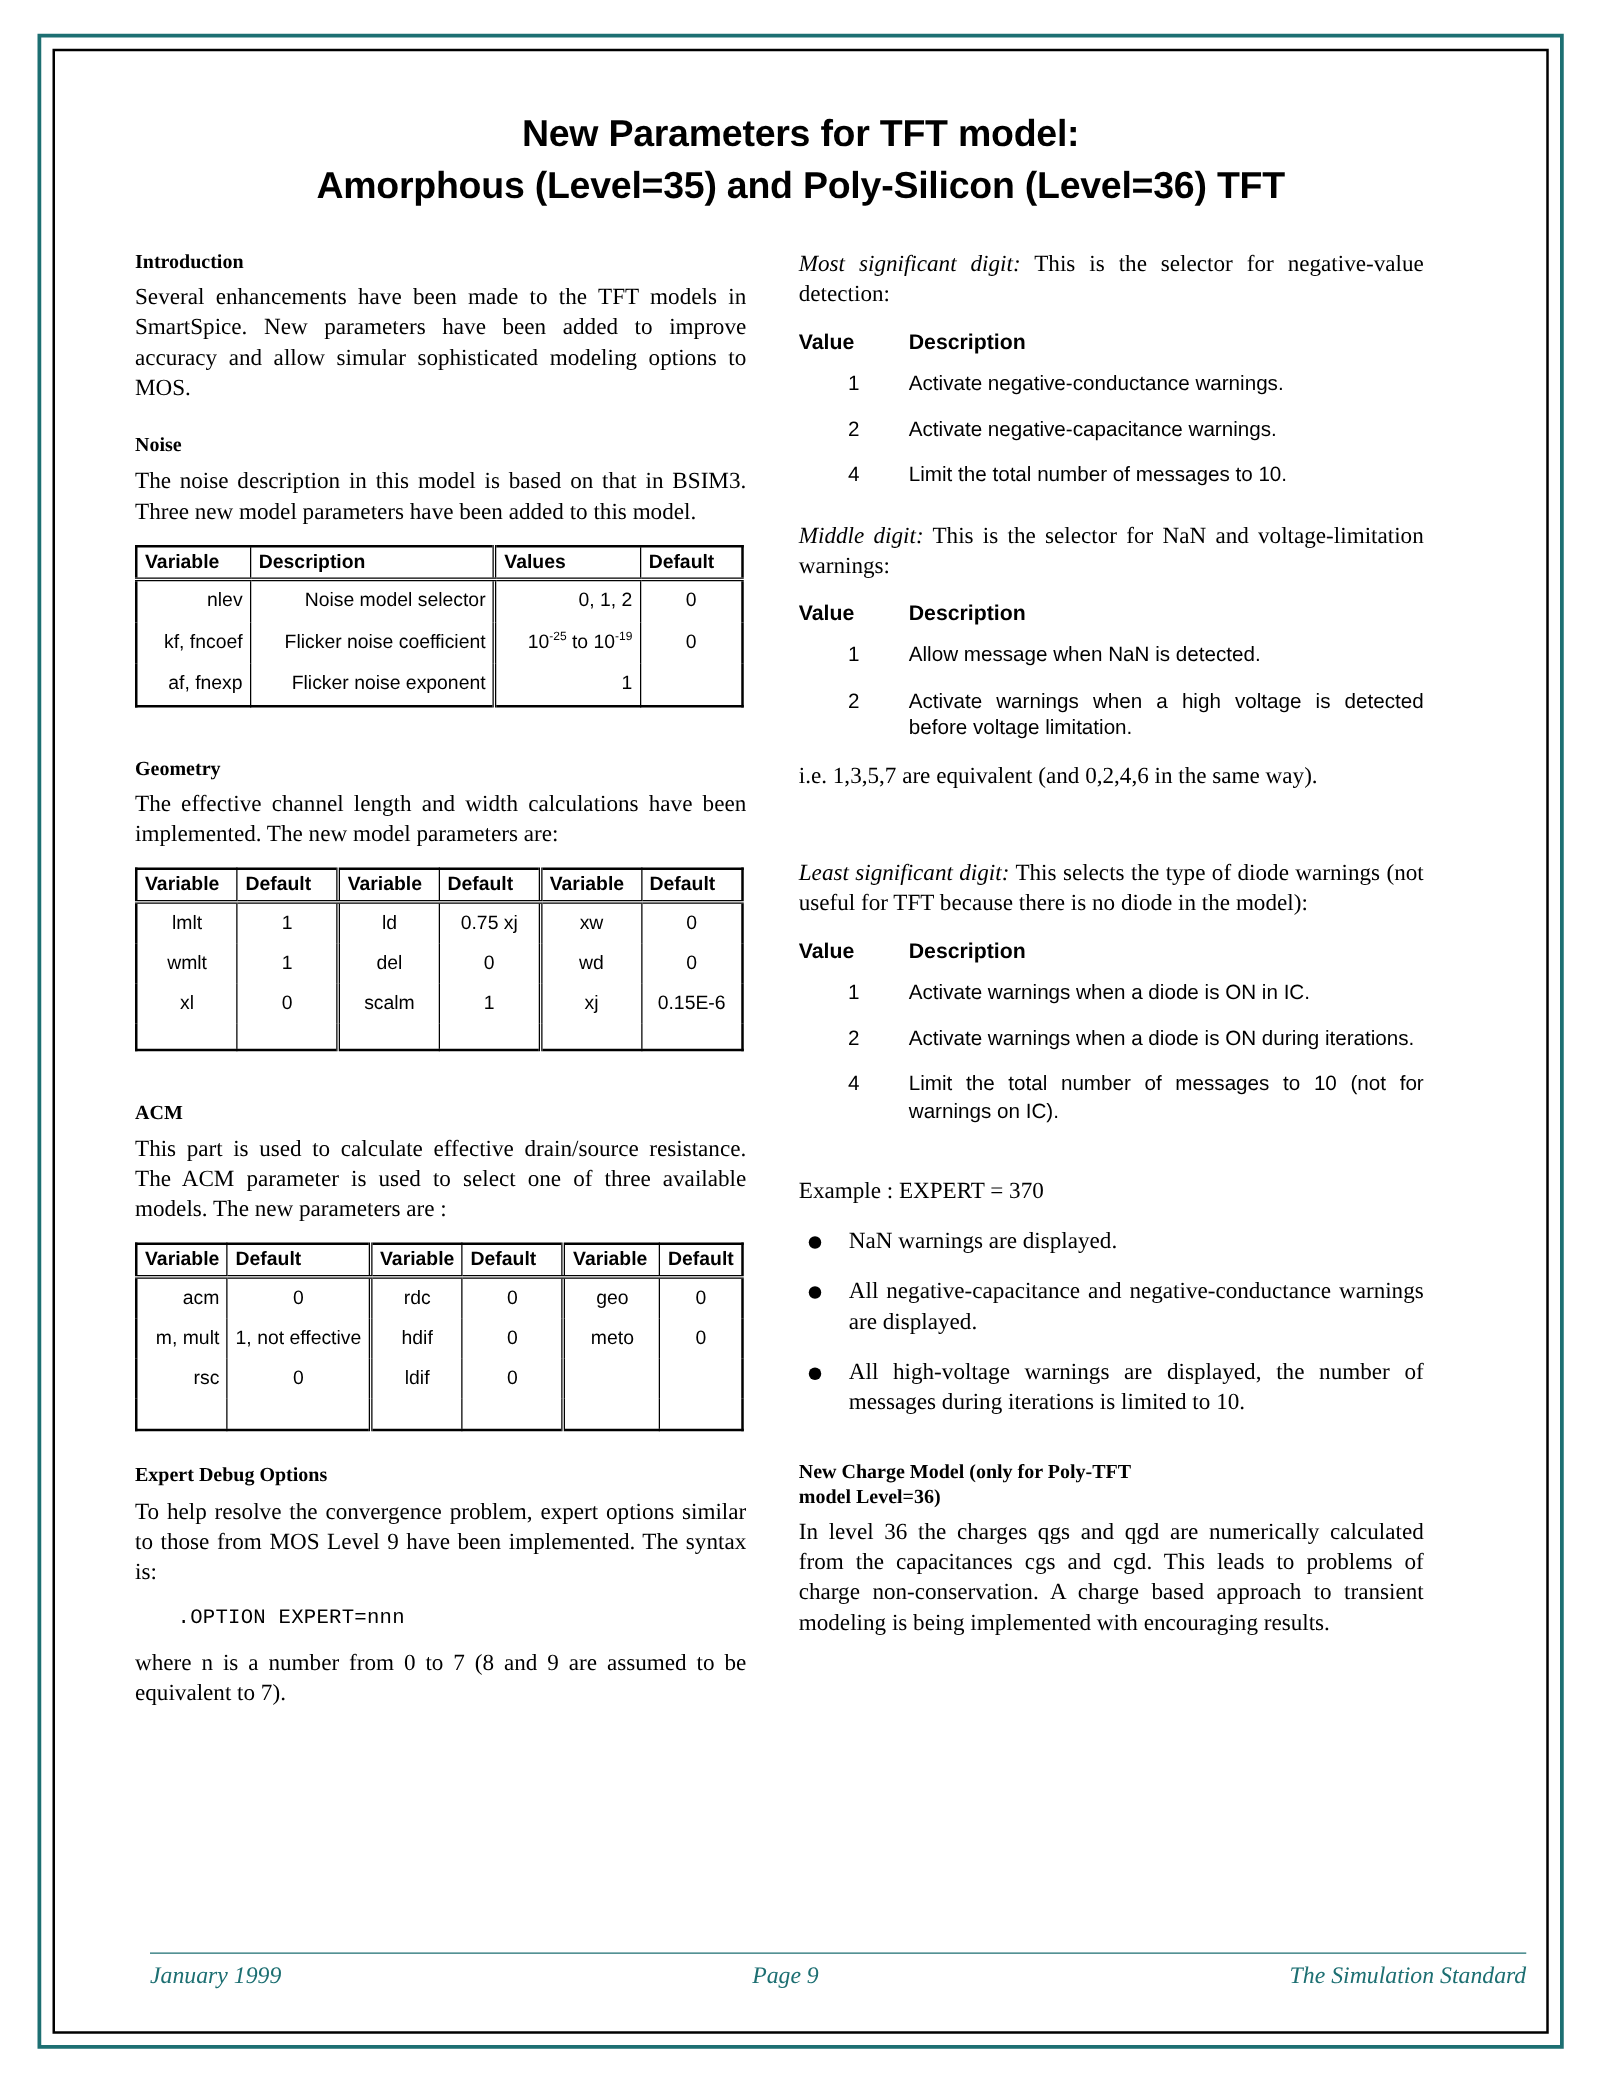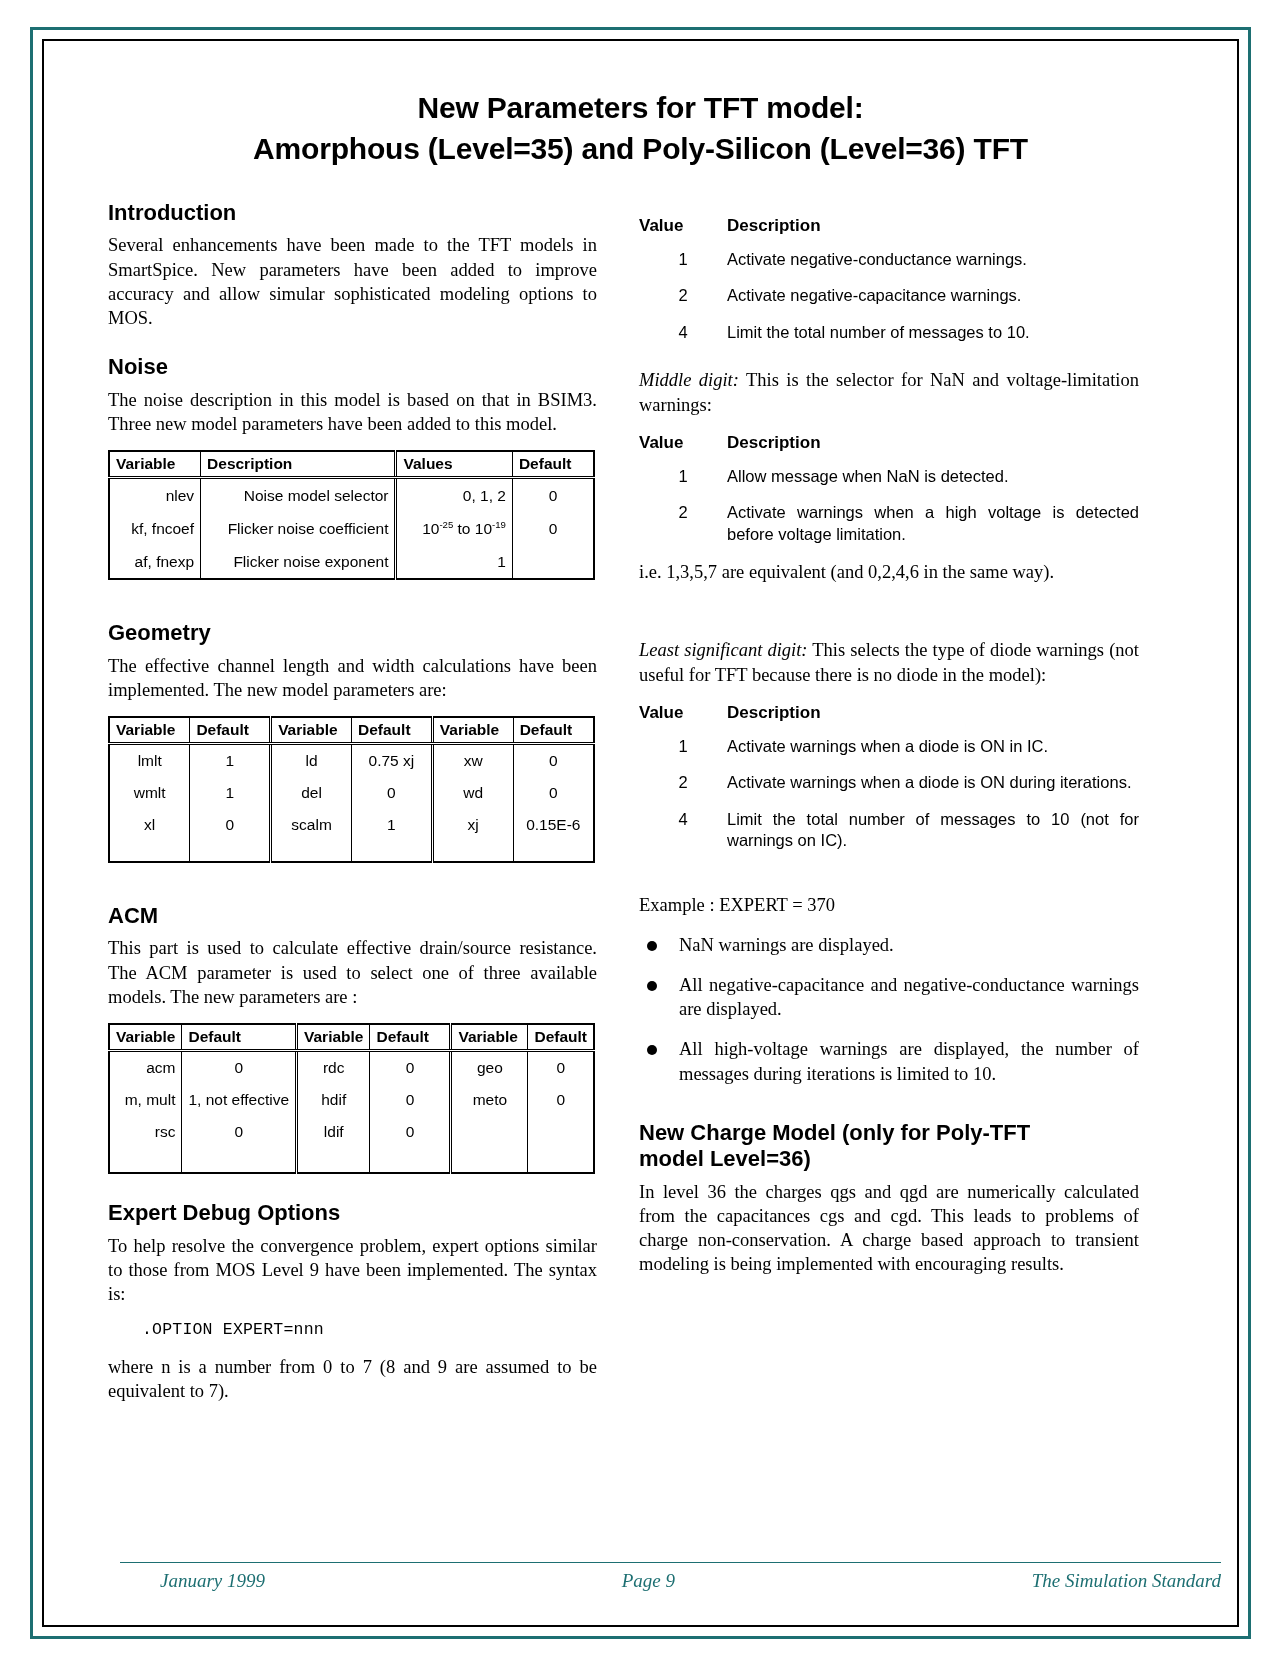--- a/index.html
+++ b/index.html
@@ -70,23 +70,23 @@
     width: 1065px;
     display: flex;
     gap: 42px;
   }
   .col {
     width: 489px;
   }
   .col.right { width: 500px; }
 
   h2.sec {
-    font-family: Liberation Sans, sans-serif;
+    font-family: Liberation Serif, serif;
     font-weight: bold;
-    font-size: 22px;
+    font-size: 16px;
     margin: 0 0 7px 0;
     line-height: 1.2;
   }
   h2.sec.tight { margin-top: 0; }
   .gap-lg { height: 26px; }
   .gap-md { height: 18px; }
   .gap-sm { height: 10px; }
   .gap-xl { height: 40px; }
 
   p.body {
@@ -223,21 +223,20 @@
     margin-bottom: 7px;
   }
   .footer-row {
     display: flex;
     justify-content: space-between;
     align-items: center;
     font-family: "Liberation Serif", serif;
     font-style: italic;
     font-size: 19px;
     color: #1d6f72;
-    margin-left: 40px;
   }
   .footer-center { flex: 1; text-align: center; }
   .footer-right { text-align: right; }
 </style>
 </head>
 <body>
 
 <div class="page">
   <div class="frame-outer"></div>
   <div class="frame-inner"></div>
@@ -419,20 +418,21 @@
 
         <div class="gap-lg"></div>
         <h2 class="sec">Expert Debug Options</h2>
         <p class="body">To help resolve the convergence problem, expert options similar to those from MOS Level 9 have been implemented. The syntax is:</p>
         <div class="code">.OPTION EXPERT=nnn</div>
         <p class="body last">where n is a number from 0 to 7 (8 and 9 are assumed to be equivalent to 7).</p>
       </div>
 
       <div class="col right">
 
+        <p class="body"><em class="lead-italic">Most significant digit:</em><span> This is the selector for negative-value detection:</span></p>
 
         <div class="vd-head">
           <span class="v">Value</span>
           <span class="d">Description</span>
         </div>
         <div class="vd-row">
           <span class="v">1</span>
           <span class="d">Activate negative-conductance warnings.</span>
         </div>
         <div class="vd-row">

